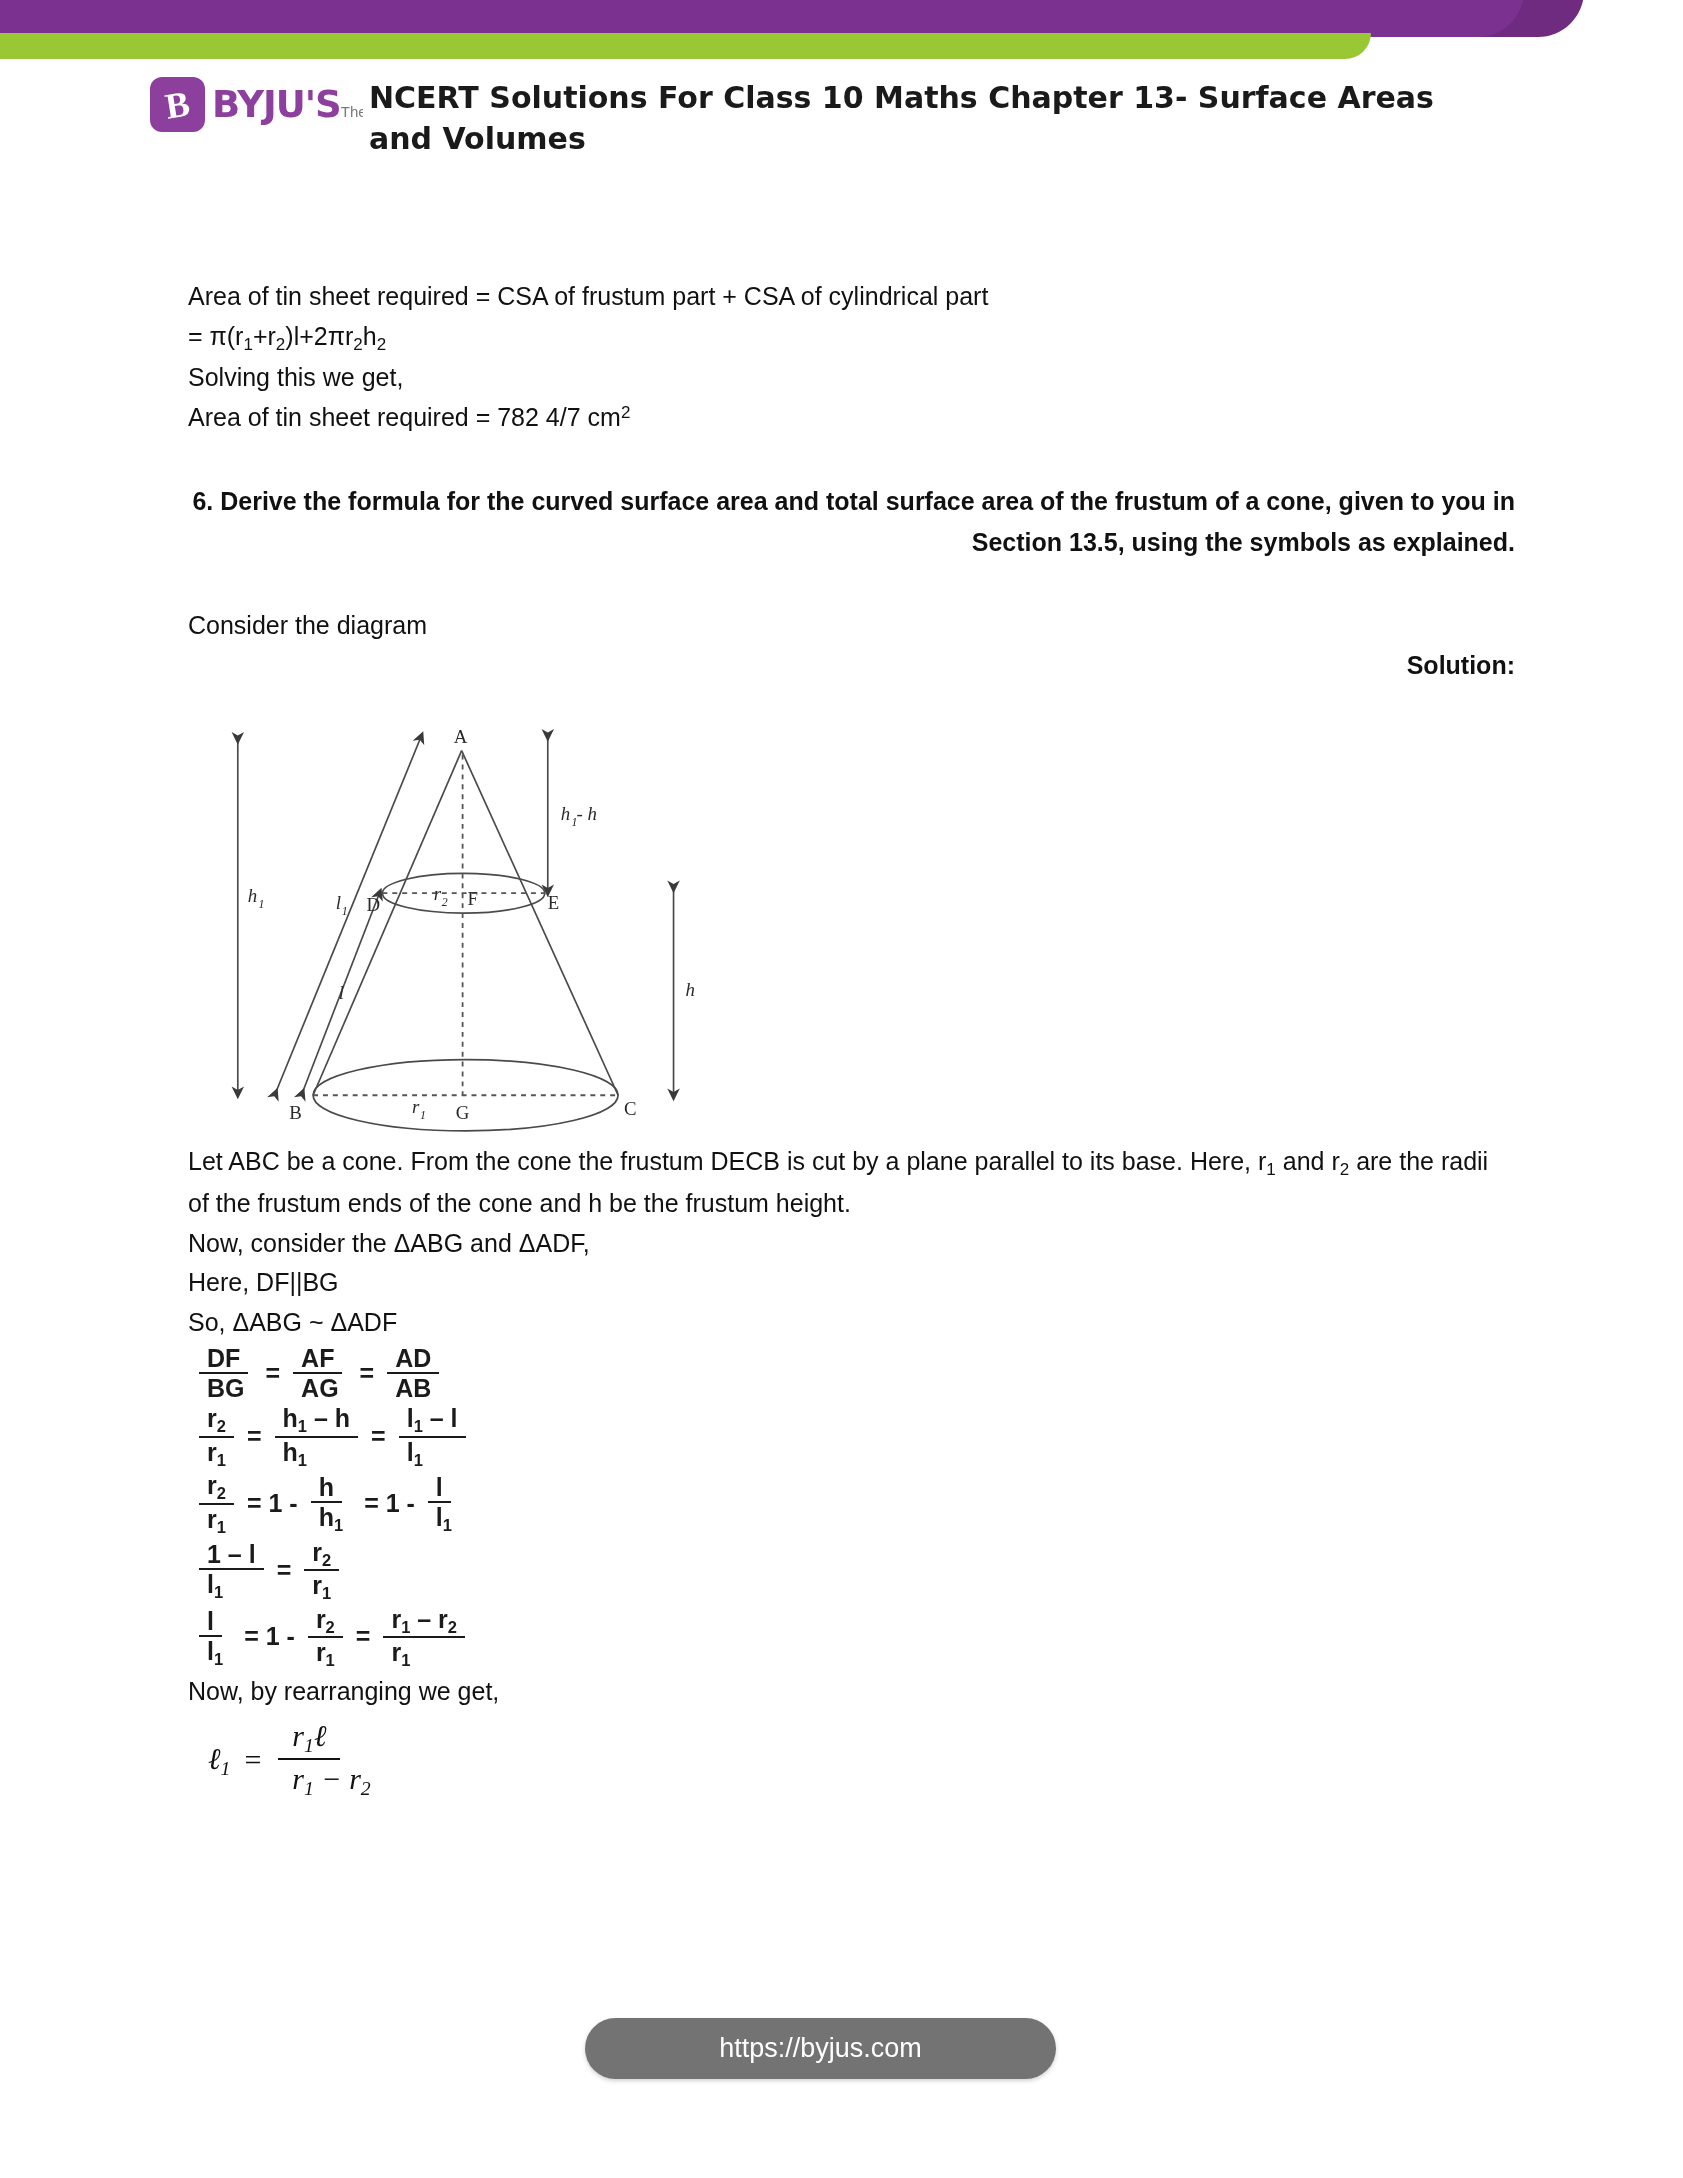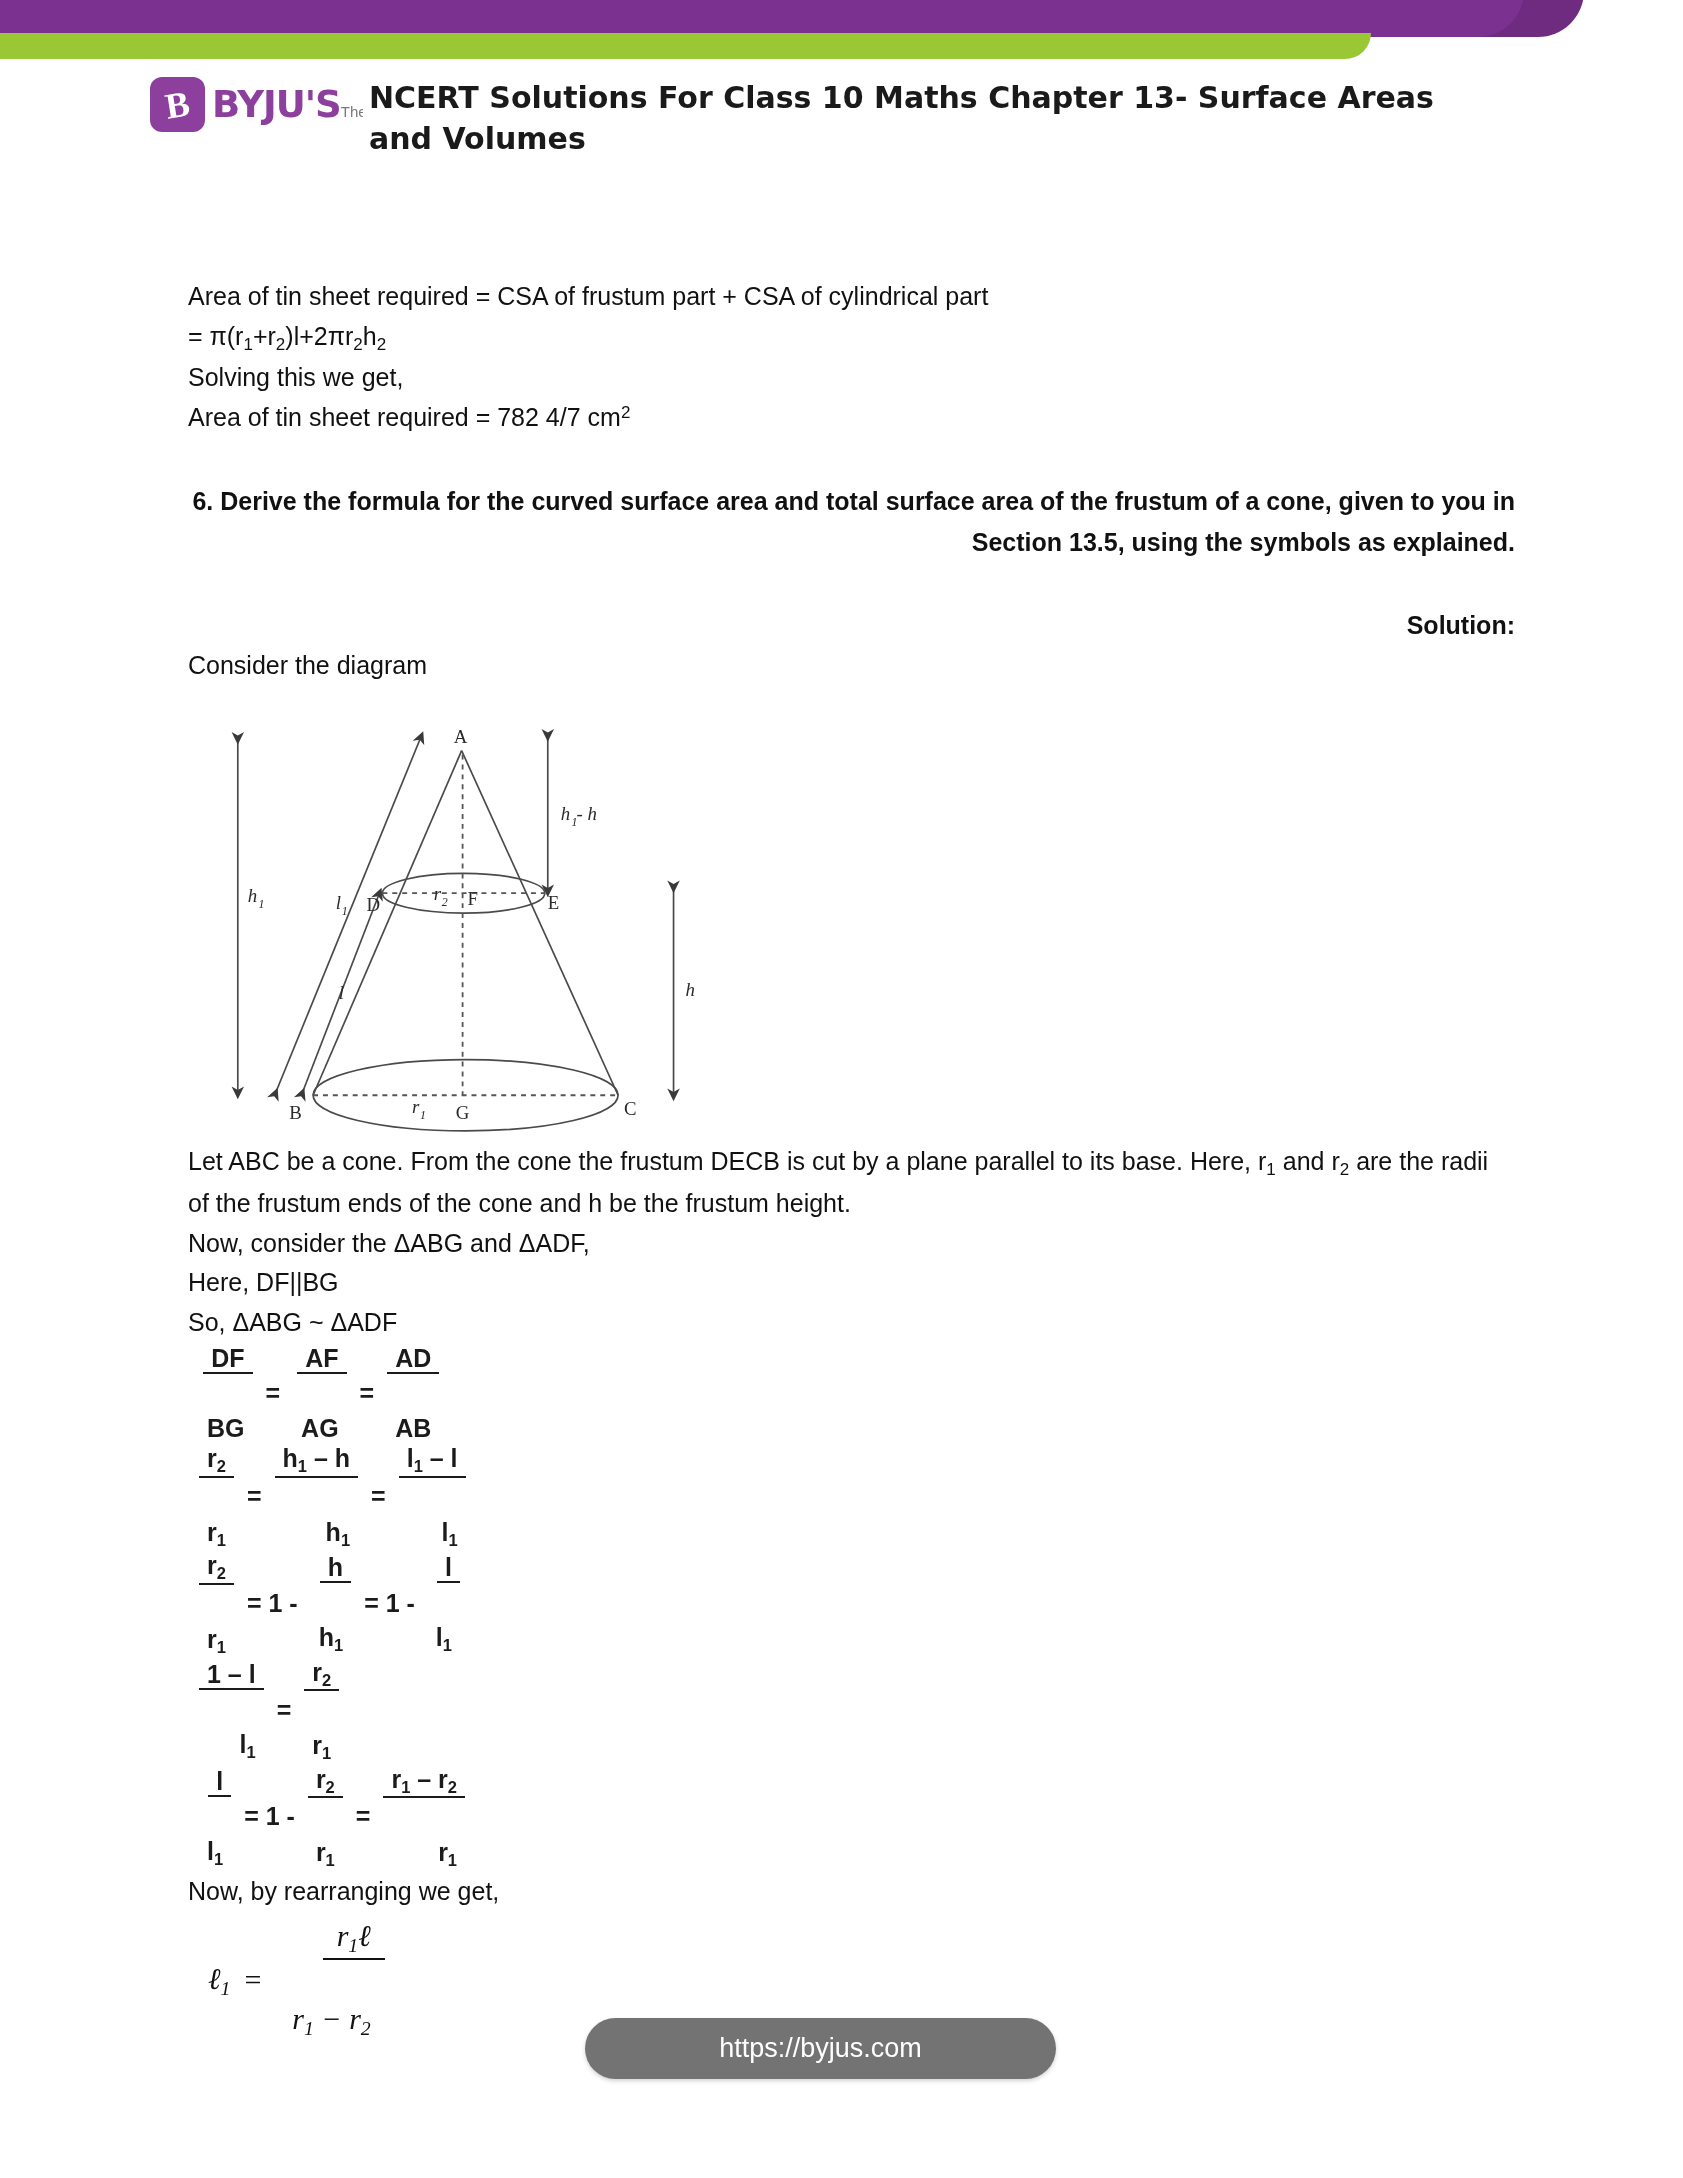--- a/index.html
+++ b/index.html
@@ -150,24 +150,23 @@
     font-family: "Liberation Sans", sans-serif;
     font-size: 25px;
     color: #1b1b1b;
     font-weight: bold;
     margin: 2px 0 2px 8px;
   }
   .eq .op { margin: 0 10px; font-weight: bold; }
   .frac {
     display: inline-flex;
     flex-direction: column;
-    align-items: flex-end;
+    align-items: flex-start;
     vertical-align: middle;
     margin: 0 3px;
-    gap: 40px;
   }
   .frac .num, .frac .den {
     padding: 0 8px;
     line-height: 1.12;
     white-space: nowrap;
   }
   .frac .num { border-bottom: 2.4px solid #1b1b1b; }
   .eqsub { font-size: 0.66em; vertical-align: -0.3em; }
 
   
@@ -235,22 +234,22 @@
   <div class="line">Solving this we get,</div>
 
   <div class="line">Area of tin sheet required = 782 4/7 cm<sup>2</sup></div>
 
   <div class="spacer-md"></div>
 
   <div class="para bold">6. Derive the formula for the curved surface area and total surface area of the frustum of a cone, given to you in Section 13.5, using the symbols as explained.</div>
 
   <div class="spacer-md"></div>
 
+  <div class="line">Consider the diagram</div>
   <div class="line bold">Solution:</div>
-  <div class="line">Consider the diagram</div>
 
   <div class="diagram">
     <svg viewBox="0 0 620 440" width="614" height="436" xmlns="http://www.w3.org/2000/svg">
       <defs>
         <marker id="ar" markerWidth="9" markerHeight="9" refX="4.5" refY="4.5" orient="auto">
           <path d="M0.5,0.8 L8,4.5 L0.5,8.2 L2.6,4.5 Z" fill="#3a3a3a"></path>
         </marker>
       </defs>
       <g stroke="#4a4a4a" fill="none" stroke-width="1.7">
 

